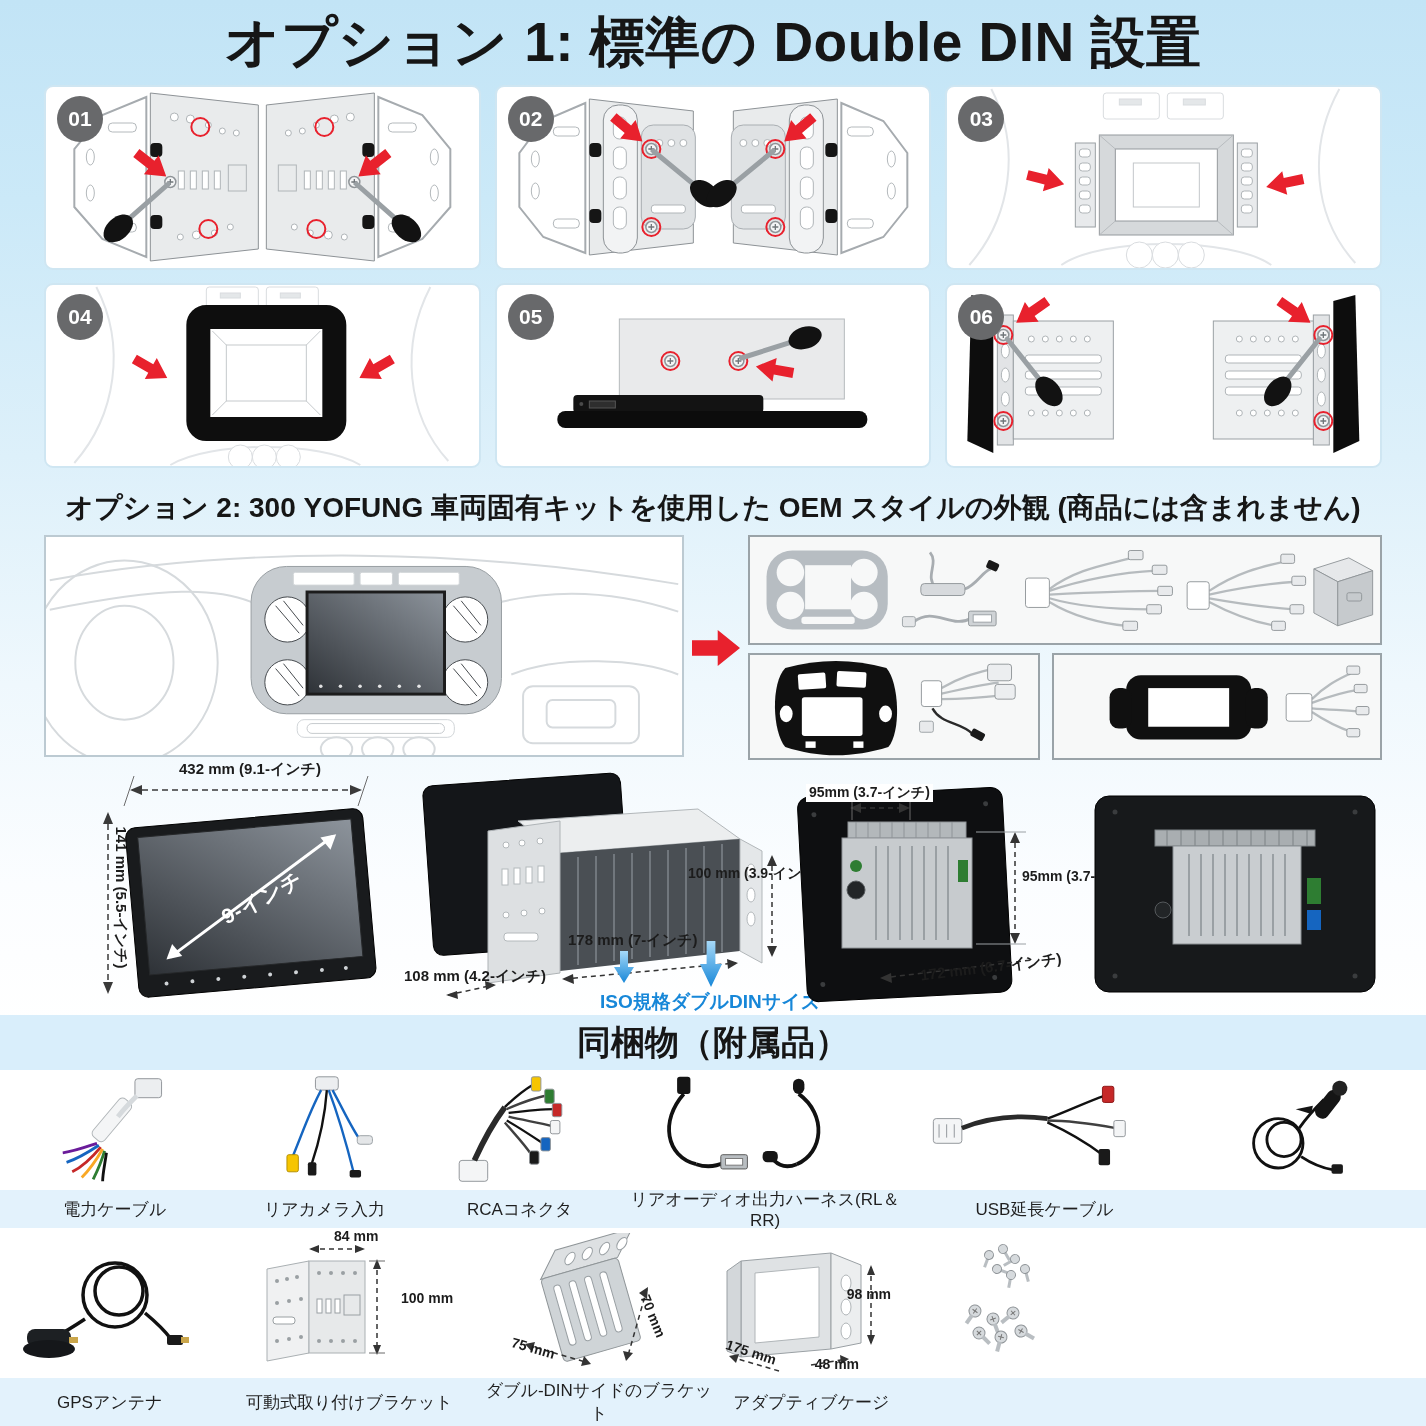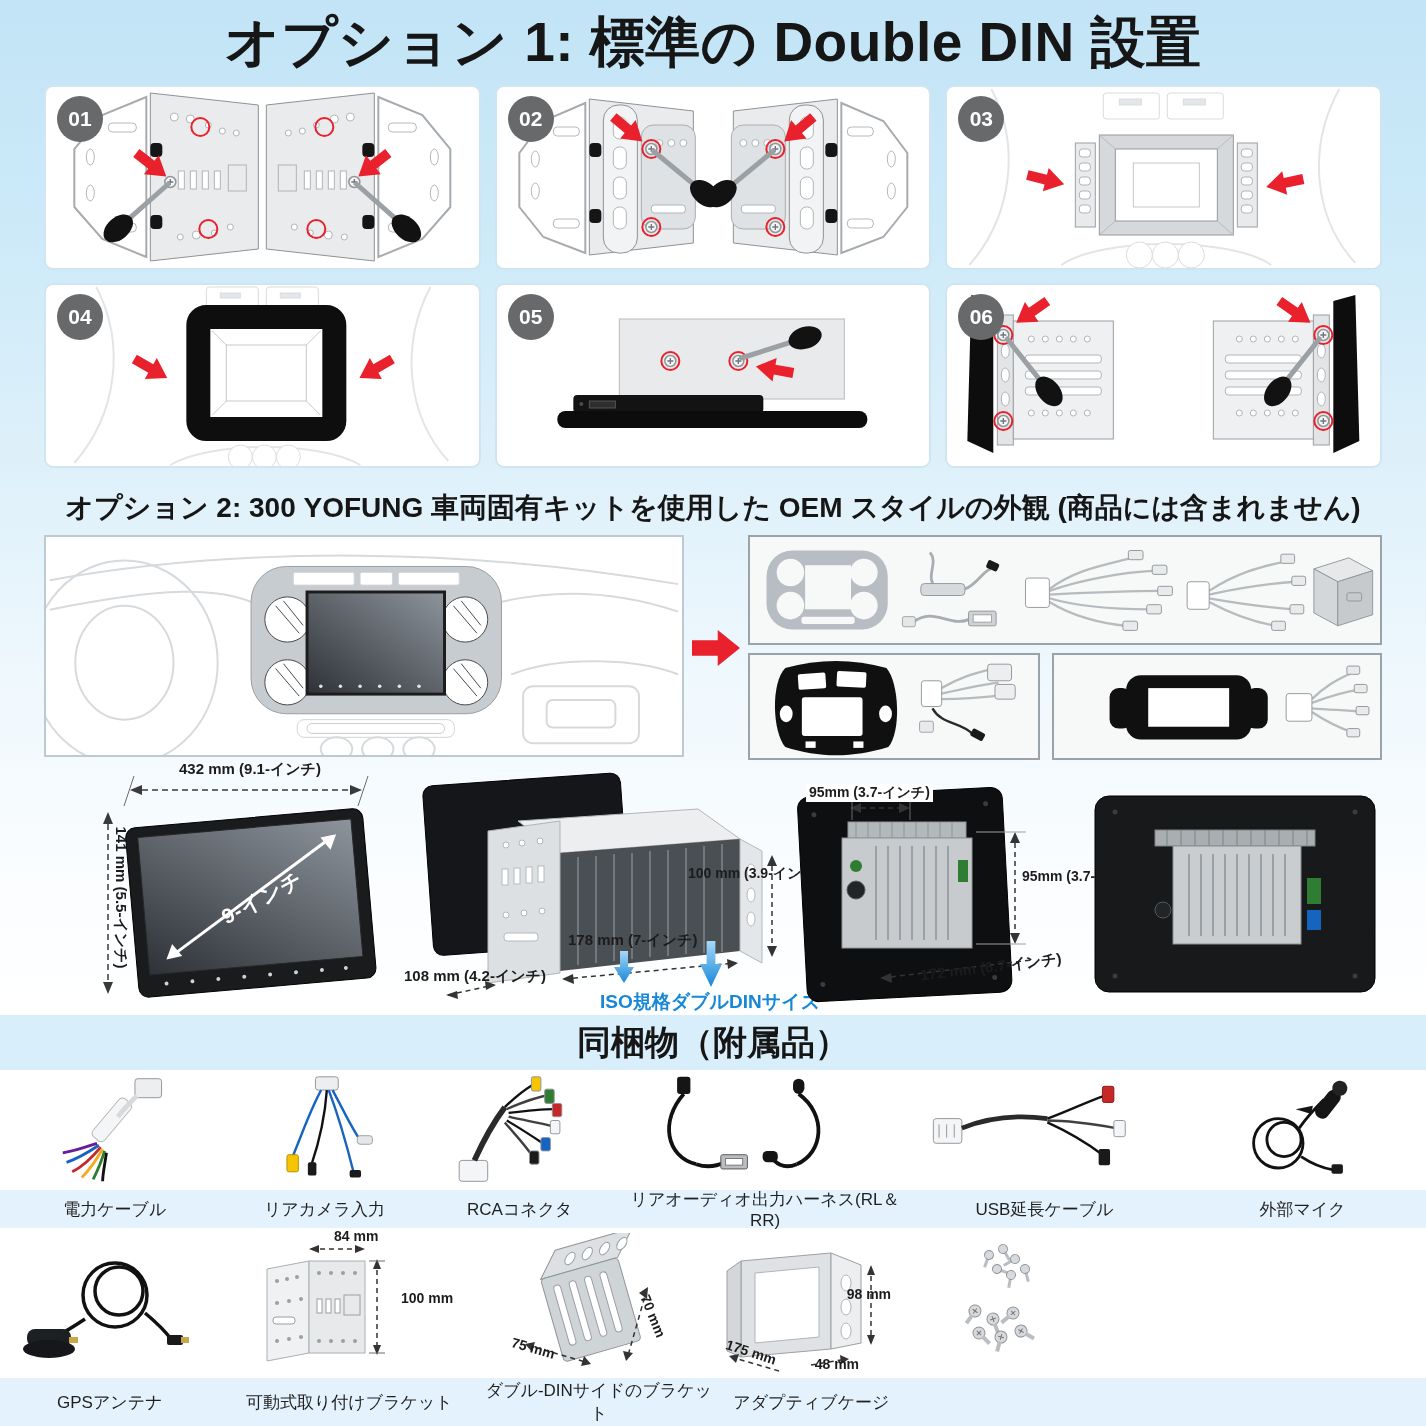--- a/index.html
+++ b/index.html
@@ -766,23 +766,20 @@
       </div>
     <div class="cell" style="width:14.1%">
         <div class="acc-label">RCAコネクタ</div>
       </div>
     <div class="cell" style="width:20.3%">
         <div class="acc-label">リアオーディオ出力ハーネス(RL＆RR)</div>
       </div>
     <div class="cell" style="width:18.9%">
         <div class="acc-label">USB延長ケーブル</div>
       </div>
-    <div class="cell" style="width:17.3%">
-        <div class="acc-label">外部マイク</div>
-      </div>
   </div>
 
   <div class="acc2-imgs">
     <div class="cell" style="width:15.4%">
       <svg width="190" height="140" viewBox="0 0 190 140">
         <g fill="none" stroke="#111" stroke-width="3.5">
           <circle cx="100" cy="62" r="32"></circle>
             <circle cx="104" cy="58" r="24"></circle>
           <path d="M70,86 C58,94 48,100 40,104"></path>
           <path d="M130,80 C142,90 150,98 156,106"></path>

